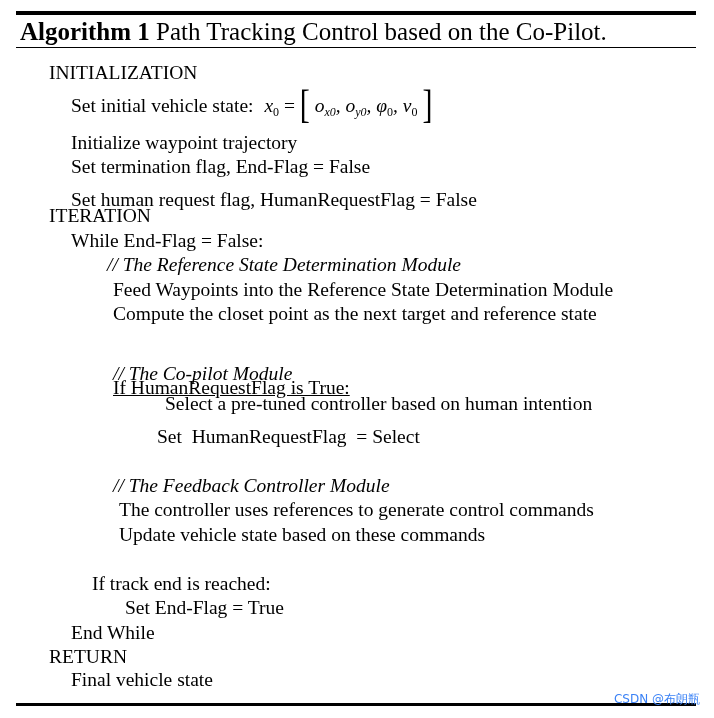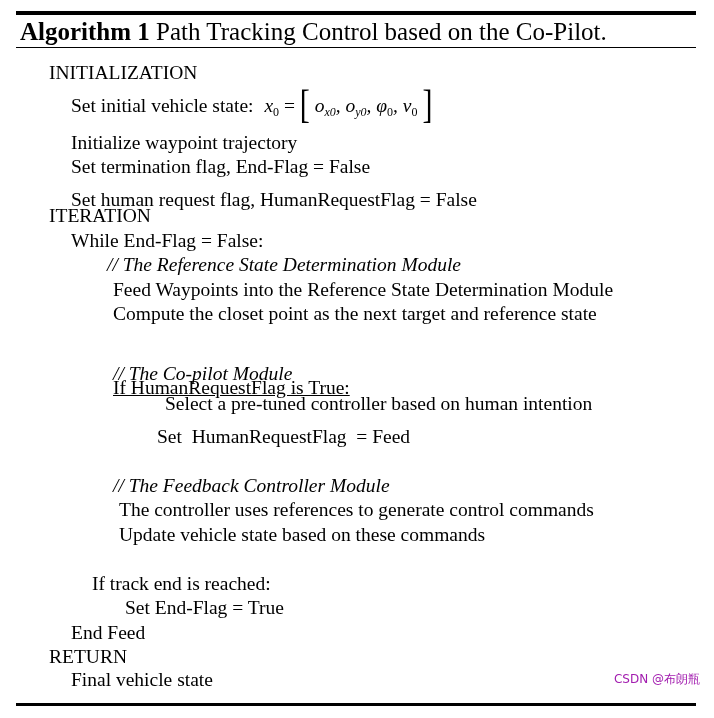--- a/index.html
+++ b/index.html
@@ -10,22 +10,22 @@
   .rule-bot { position: absolute; left: 16px; top: 703px; width: 680px; height: 3px; background: #000; }
   .title { position: absolute; left: 20px; top: 16px; font-size: 25px; line-height: 32px; white-space: nowrap; }
   .title b { font-weight: bold; }
   .line { position: absolute; font-size: 19.5px; line-height: 24px; white-space: nowrap; }
   .it { font-style: italic; }
   .ul { text-decoration: underline; }
   .math { font-style: italic; }
   .math sub { font-size: 12px; font-style: normal; vertical-align: -4px; }
   .math .sub-it { font-style: italic; }
   .bracket { font-style: normal; font-size: 30px; display: inline-block; transform: scaleY(1.3); vertical-align: -3px; font-weight: 200; }
-  .watermark { position: absolute; right: 14px; top: 671px; font-family: "DejaVu Sans", sans-serif;
-               font-size: 12px; color: #a21caf; white-space: nowrap; }
+  .watermark { position: absolute; right: 14px; top: 691px; font-family: "DejaVu Sans", sans-serif;
+               font-size: 12px; color: #3b82f6; white-space: nowrap; }
 </style>
 </head>
 <body>
 
 <div class="rule-top"></div>
 <div class="title">
   <b>Algorithm 1</b>
   <span>Path Tracking Control based on the Co-Pilot.</span>
 </div>
 <div class="rule-mid"></div>
@@ -50,24 +50,24 @@
 <div class="line" style="left:71px; top:155px;">Set termination flag, End-Flag = False</div>
 <div class="line" style="left:71px; top:180px;margin-top:8px;">Set human request flag, HumanRequestFlag = False</div>
 <div class="line" style="left:49px; top:204px;">ITERATION</div>
 <div class="line" style="left:71px; top:229px;">While End-Flag = False:</div>
 <div class="line it" style="left:107px; top:253px;">// The Reference State Determination Module</div>
 <div class="line" style="left:113px; top:278px;">Feed Waypoints into the Reference State Determination Module</div>
 <div class="line" style="left:113px; top:302px;">Compute the closet point as the next target and reference state</div>
 <div class="line it" style="left:113px; top:351px;margin-top:11px;">// The Co-pilot Module</div>
 <div class="line ul" style="left:113px; top:376px;font-family:Liberation Serif, serif;">If HumanRequestFlag is True:</div>
 <div class="line" style="left:157px; top:392px;margin-left:8px;">Select a pre-tuned controller based on human intention</div>
-<div class="line" style="left:157px; top:425px; white-space:pre;">Set  HumanRequestFlag  = Feed</div>
+<div class="line" style="left:157px; top:425px; white-space:pre;">Set  HumanRequestFlag  = Select</div>
 <div class="line it" style="left:113px; top:474px;">// The Feedback Controller Module</div>
 <div class="line" style="left:119px; top:498px;">The controller uses references to generate control commands</div>
 <div class="line" style="left:119px; top:523px;">Update vehicle state based on these commands</div>
 <div class="line" style="left:92px; top:572px;">If track end is reached:</div>
 <div class="line" style="left:125px; top:596px;">Set End-Flag = True</div>
-<div class="line" style="left:71px; top:621px;">End Feed</div>
+<div class="line" style="left:71px; top:621px;">End While</div>
 <div class="line" style="left:49px; top:645px;">RETURN</div>
 <div class="line" style="left:71px; top:668px;">Final vehicle state</div>
 
 <div class="rule-bot"></div>
 <div class="watermark">CSDN @布朗瓶</div>
 
 </body></html>

